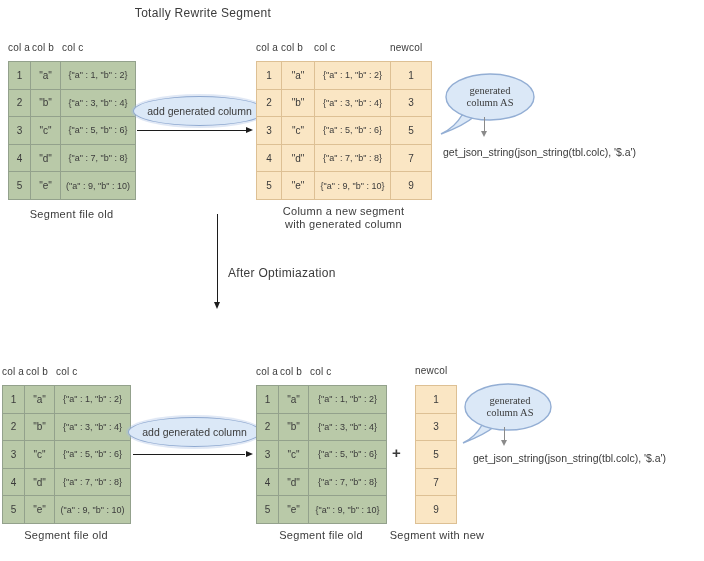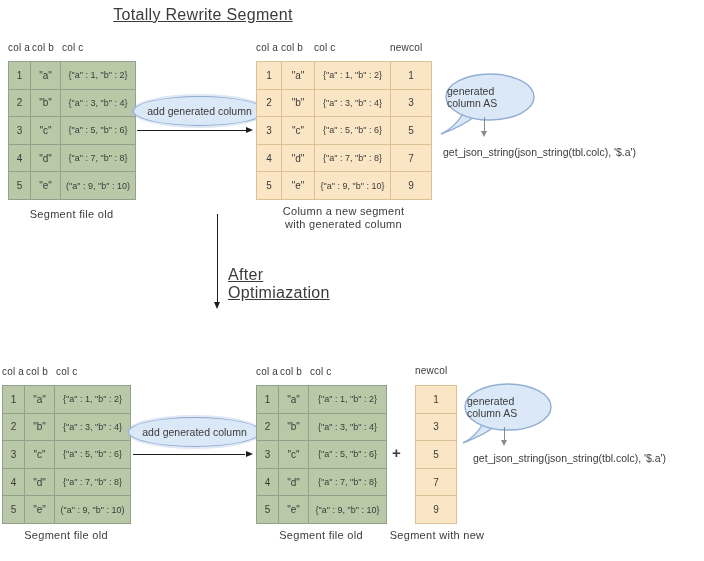--- a/index.html
+++ b/index.html
@@ -1,20 +1,20 @@
 <!DOCTYPE html>
 <html><head>
 <meta charset="utf-8">
 <style>
   html,body { margin:0; padding:0; background:#ffffff; }
   .canvas { position:relative; width:704px; height:561px; background:#ffffff;
             font-family:"Liberation Sans", sans-serif; color:#3b3b3b; overflow:hidden; }
   .abs { position:absolute; }
 
-  .title { font-size:16px; letter-spacing:.3px; text-align:center;text-decoration:underline; }
+  .title { font-size:12px; letter-spacing:.3px; text-align:center; }
   .heading { font-size:12.5px; letter-spacing:.6px; }
 
   .col-headers { display:flex; font-size:10px; letter-spacing:.2px; }
   .ch { text-align:left; white-space:nowrap; }
 
   table.seg { border-collapse:collapse; table-layout:fixed; }
   table.seg tr { height:27.6px; }
   table.seg td { border:1px solid #93a18c; text-align:center; font-size:10px;
                  padding:0; white-space:nowrap; overflow:hidden; }
   table.seg td:nth-child(3) { font-size:9px; }
@@ -31,22 +31,22 @@
   .vline { width:1.4px; background:#1c1c1c; }
   .head-right { width:0; height:0; border-top:3.5px solid transparent;
                 border-bottom:3.5px solid transparent; border-left:7px solid #1c1c1c; }
   .head-down  { width:0; height:0; border-left:3.5px solid transparent;
                 border-right:3.5px solid transparent; border-top:7px solid #1c1c1c; }
   .vline-gray { width:1px; background:#8a8a8a; }
   .head-down-gray { width:0; height:0; border-left:3px solid transparent;
                     border-right:3px solid transparent; border-top:6px solid #8a8a8a; }
 
   .callout-shape { fill:#dbe8f7; stroke:#93aed4; stroke-width:1.4px; }
-  .callout-text { position:absolute; left:10px; top:13px; width:86px; text-align:left;
-                  font-size:10.5px; line-height:12px; }
+  .callout-text { position:absolute; left:10px; top:13px; width:86px; text-align:center;
+                  font-size:10.5px; line-height:12px;font-family:Liberation Serif, serif; }
 
   .code { font-size:10.5px; white-space:nowrap; }
   .plus { font-size:15px; font-weight:bold; }
 </style>
 </head>
 <body>
 
 <div class="canvas">
 
   <div class="title abs" style="left:98px; top:6px; width:210px;">Totally Rewrite Segment</div>

